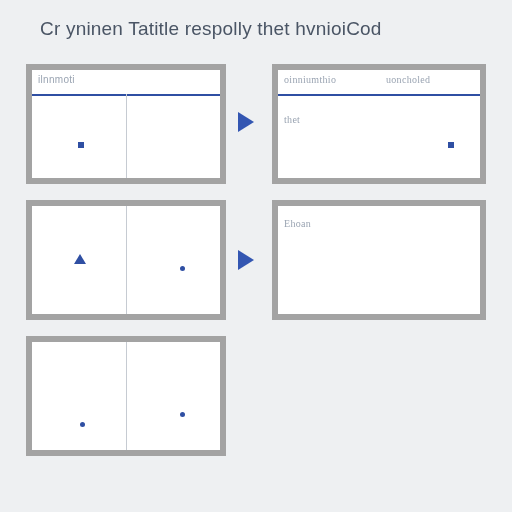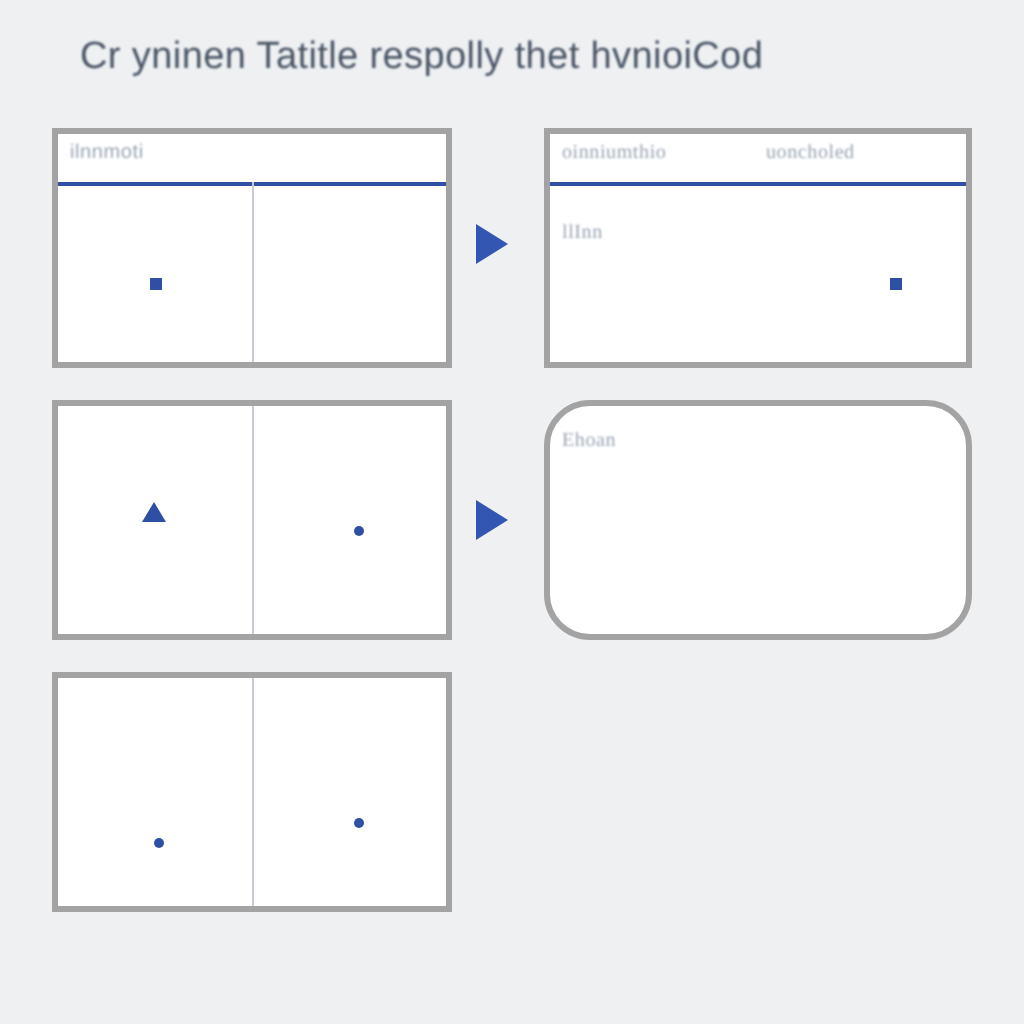--- a/index.html
+++ b/index.html
@@ -1,18 +1,18 @@
 <!DOCTYPE html>
 <html><head>
 <meta charset="utf-8">
 <style>
   html,body{margin:0;padding:0;width:512px;height:512px;background:#eef0f2;font-family:Arial,Helvetica,sans-serif;}
   .canvas{position:relative;width:512px;height:456px;}
   .title{position:absolute;top:18px;left:40px;color:#4a5565;font-size:19px;letter-spacing:.2px;filter:blur(.5px);}
-  .panel{position:absolute;background:#fff;border:3px solid #a3a3a3;box-sizing:border-box;}
+  .panel{position:absolute;background:#fff;border:6px solid #a3a3a3;box-sizing:border-box;}
   .label{color:#9aa4b2;font-size:10px;letter-spacing:.3px;filter:blur(.6px);text-align:left;}
   .glabel{position:absolute;left:6px;top:4px;}
   .rule{position:absolute;height:0;border-top:2px solid #2f4fa3;width:100%;}
   .dot{width:5px;height:5px;border-radius:50%;background:#2f4fa3;position:absolute;}
   .sq{width:6px;height:6px;background:#2f4fa3;position:absolute;}
   .tri{width:0;height:0;border-left:6px solid transparent;border-right:6px solid transparent;border-bottom:10px solid #2f4fa3;position:absolute;}
   
   .fwd{position:absolute;width:0;height:0;border-top:10px solid transparent;border-bottom:10px solid transparent;border-left:16px solid #3356b2;}
   
   .leftcol{left:26px;width:200px;}
@@ -43,25 +43,25 @@
   <div class="panel leftcol" style="top:336px;height:120px;">
     <div style="position:absolute;top:0;bottom:0;left:50%;width:0;border-left:1px solid #c6cbd2;"></div>
     <span class="dot" style="left:48px;top:80px;"></span>
     <span class="dot" style="left:148px;top:70px;"></span>
   </div>
 
   <div class="panel rightcol" style="top:64px;height:120px;">
     <div class="label" style="position:absolute;left:6px;top:4px;">oinniumthio</div>
     <div class="label" style="position:absolute;left:108px;top:4px;">uoncholed</div>
     <div class="rule" style="top:24px;"></div>
-    <div class="label" style="position:absolute;left:6px;top:44px;">llInn</div>
+    <div class="label" style="position:absolute;left:6px;top:44px;">thet</div>
     <span class="sq" style="left:170px;top:72px;"></span>
   </div>
 
-  <div class="panel rightcol" style="top:200px;height:120px;border-radius:23px;">
+  <div class="panel rightcol" style="top:200px;height:120px;">
     <div class="label" style="position:absolute;left:6px;top:12px;">Ehoan</div>
   </div>
 
 
   <span class="fwd" style="left:238px;top:112px;"></span>
   <span class="fwd" style="left:238px;top:250px;"></span>
 
 </div>
 
 </body></html>

